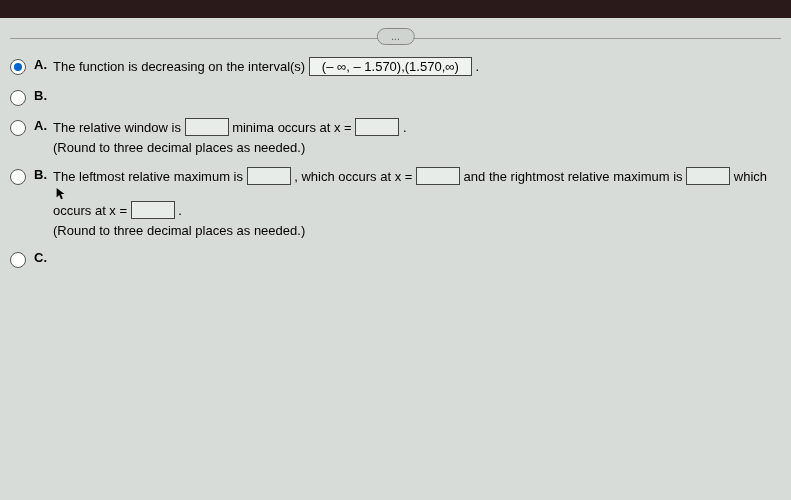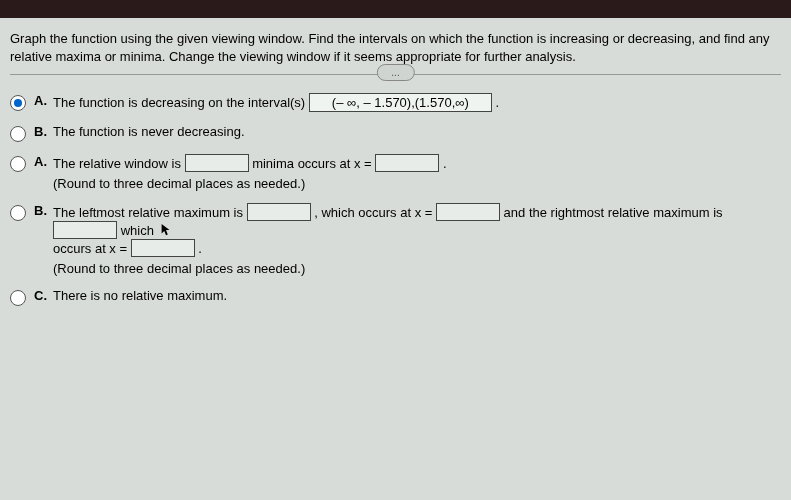--- a/index.html
+++ b/index.html
@@ -81,21 +81,21 @@
       margin-right: 6px;
       flex-shrink: 0;
     }
     .option-text {
       flex: 1;
     }
     .answer-box {
       display: inline-block;
       border: 1px solid #444;
       background: #e8ece8;
-      padding: 1px 22px;
+      padding: 1px 12px;
       min-width: 18px;
       min-height: 14px;
       vertical-align: middle;
     }
     .answer-box.filled {
       background: #f0f4f0;
     }
     .instruction-note {
       margin-top: 4px;
       display: block;
@@ -117,42 +117,40 @@
     sup {
       font-size: 10px;
     }
   </style>
 </head>
 <body>
 
 <div class="header-bar"></div>
 
 <div class="content">
-  <div class="instructions">Graph the function using the given viewing window. Find the intervals on which the function is increasing or decreasing, and find any relative maxima or minima. Change the viewing window if it seems appropriate for further analysis.</div>
 
 
   <div class="divider-container">
     <div class="divider-line"></div>
     <div class="ellipsis-pill">...</div>
   </div>
 
   <div class="option-row">
     <div class="radio selected"></div>
     <div class="option-label">A.</div>
     <div class="option-text">
       <span class="inline-text">The function is decreasing on the interval(s) </span>
       <span class="answer-box filled">(– ∞, – 1.570),(1.570,∞)</span>
       <span class="inline-text">.</span>
     </div>
   </div>
 
   <div class="option-row">
     <div class="radio"></div>
     <div class="option-label">B.</div>
-    <div class="option-text">The function is never decreasing.</div>
   </div>
 
 
   <div class="option-row">
     <div class="radio"></div>
     <div class="option-label">A.</div>
     <div class="option-text">
       <span class="inline-text">The relative window is </span>
       <span class="answer-box"></span>
       <span class="inline-text"> minima occurs at x = </span>
@@ -180,15 +178,14 @@
       <span class="inline-text">occurs at x = </span>
       <span class="answer-box"></span>
       <span class="inline-text">.</span>
       <span class="instruction-note">(Round to three decimal places as needed.)</span>
     </div>
   </div>
 
   <div class="option-row" style="margin-bottom:0;">
     <div class="radio"></div>
     <div class="option-label">C.</div>
-    <div class="option-text">There is no relative maximum.</div>
   </div>
 </div>
 
 </body></html>

